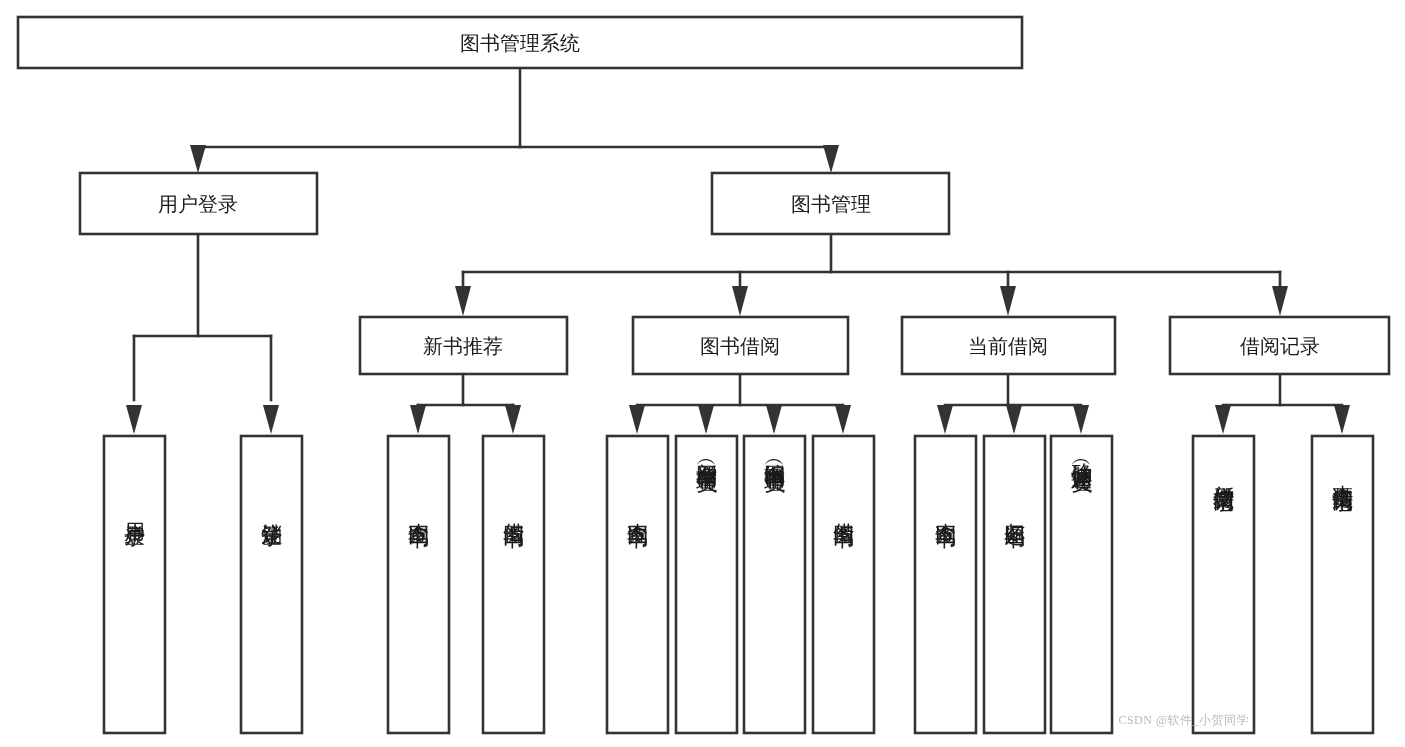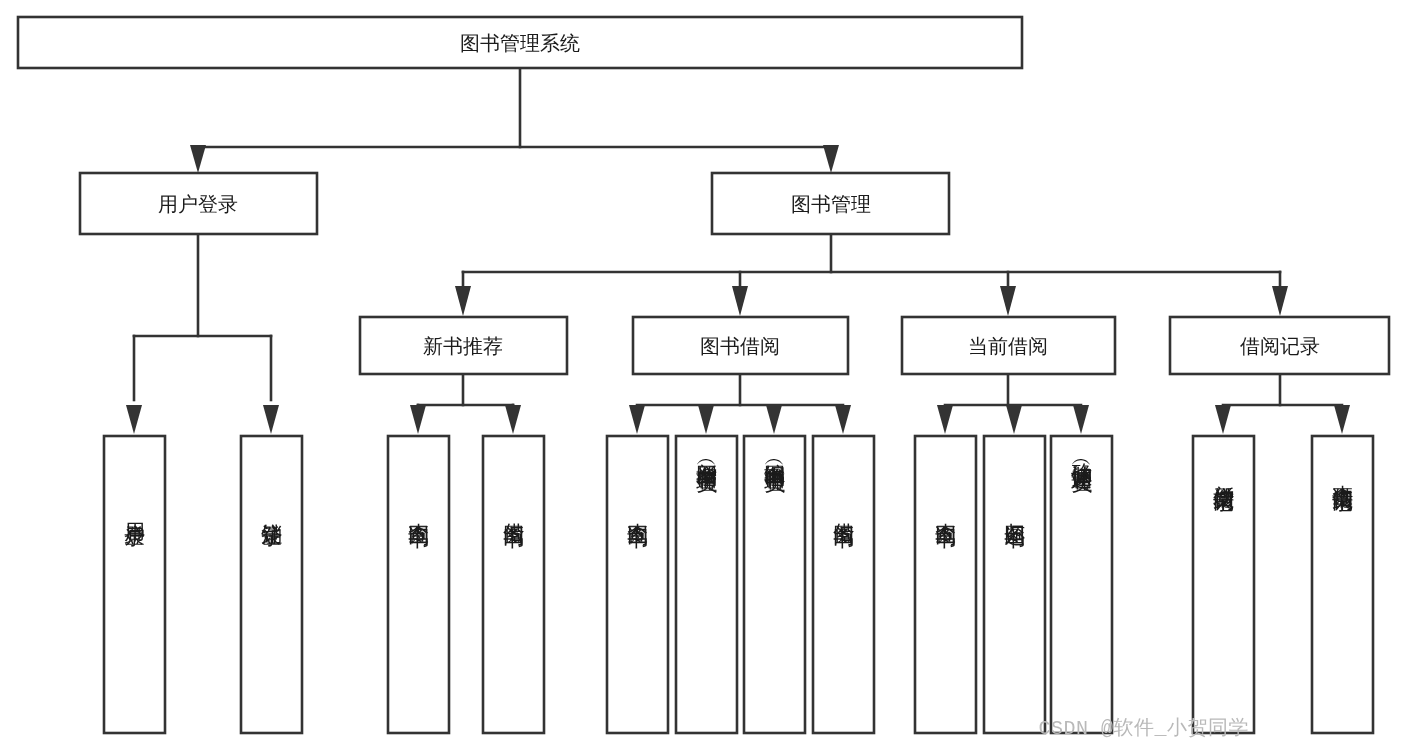--- a/index.html
+++ b/index.html
@@ -67,23 +67,23 @@
     font-size: 21px;
     line-height: 1.08;
     letter-spacing: 1.5px;
     color: #1b1b1b;
     white-space: nowrap;
     text-align: center;
   }
   .watermark {
     position: absolute;
     right: 14px;
-    bottom: 6px;
-    font-family: Liberation Mono, monospace;
-    font-size: 20px;
+    bottom: 18px;
+    font-family: Liberation Serif, serif;
+    font-size: 12px;
     color: #b9b9b9;
     letter-spacing: 0.5px;
     white-space: nowrap;
   }
 </style>
 </head>
 <body>
 
 <div id="diagram-root">
 

